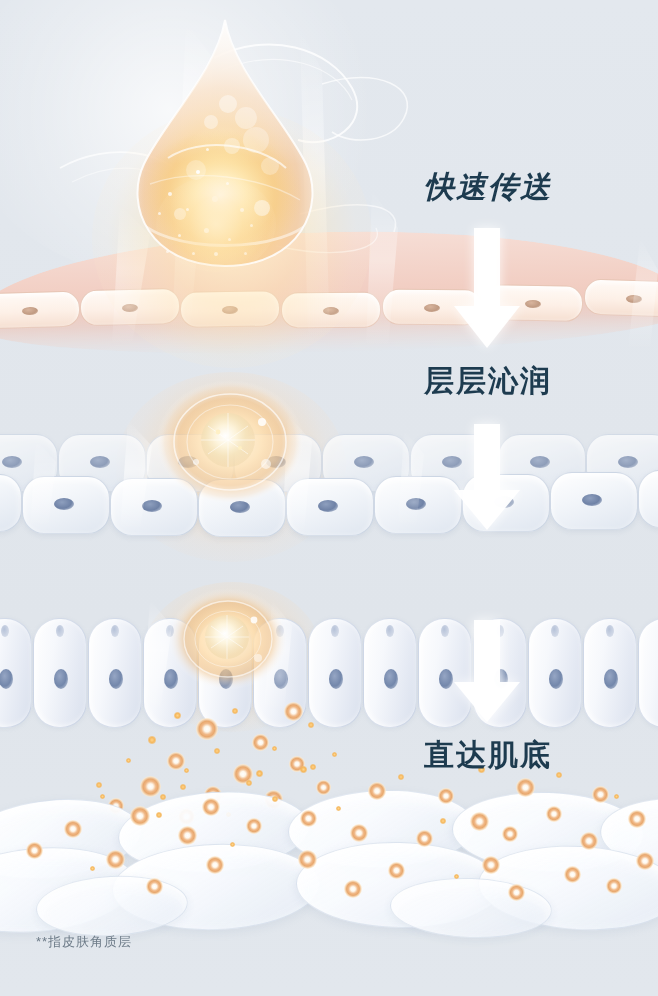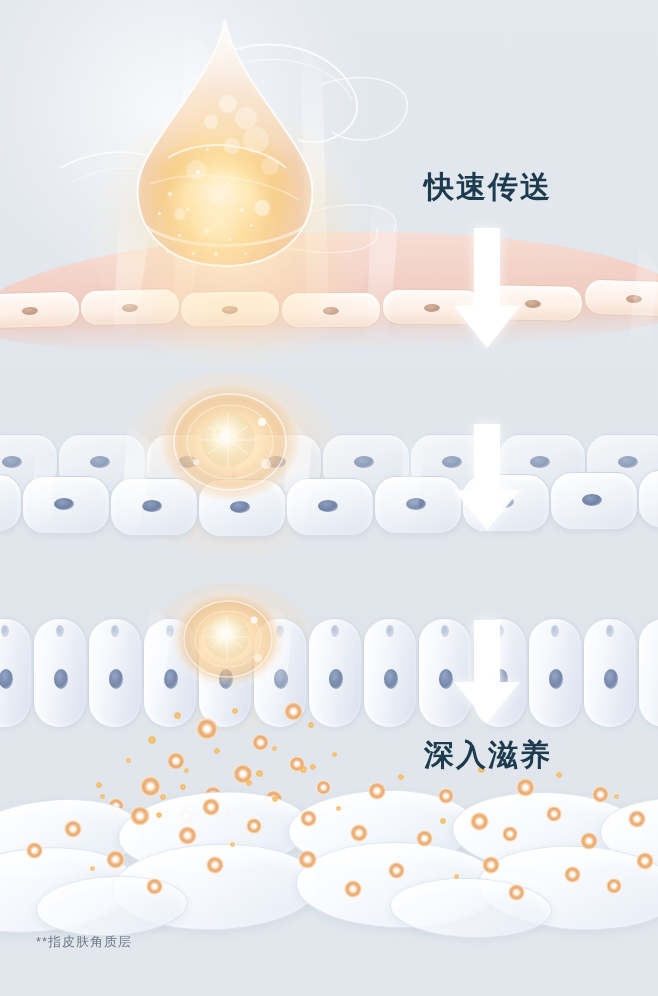--- a/index.html
+++ b/index.html
@@ -533,25 +533,28 @@
   </svg>
 
   <svg class="abs arrow" style="left:452px;top:424px;" width="70" height="108" viewBox="0 0 70 108">
     <path d="M22 0 H48 V66 H68 L35 106 L2 66 H22 Z" fill="#ffffff" fill-opacity=".96"></path>
   </svg>
 
   <svg class="abs arrow" style="left:452px;top:620px;" width="70" height="104" viewBox="0 0 70 104">
     <path d="M22 0 H48 V62 H68 L35 102 L2 62 H22 Z" fill="#ffffff" fill-opacity=".96"></path>
   </svg>
 
-  <div class="label" style="left:424px;top:172px;">
+  <div class="label" style="left:424px;top:172px;font-style:italic;">
     <span>快速传送</span>
   </div>
 
+  <div class="label" style="left:424px;top:366px;">
+    <span>层层沁润</span>
+  </div>
 
 
   <div class="label" style="left:424px;top:740px;">
-    <span>深入滋养</span>
+    <span>直达肌底</span>
   </div>
 
   <div class="footnote" style="left:36px;top:933px;">**指皮肤角质层</div>
 
 </div>
 
 </body></html>

